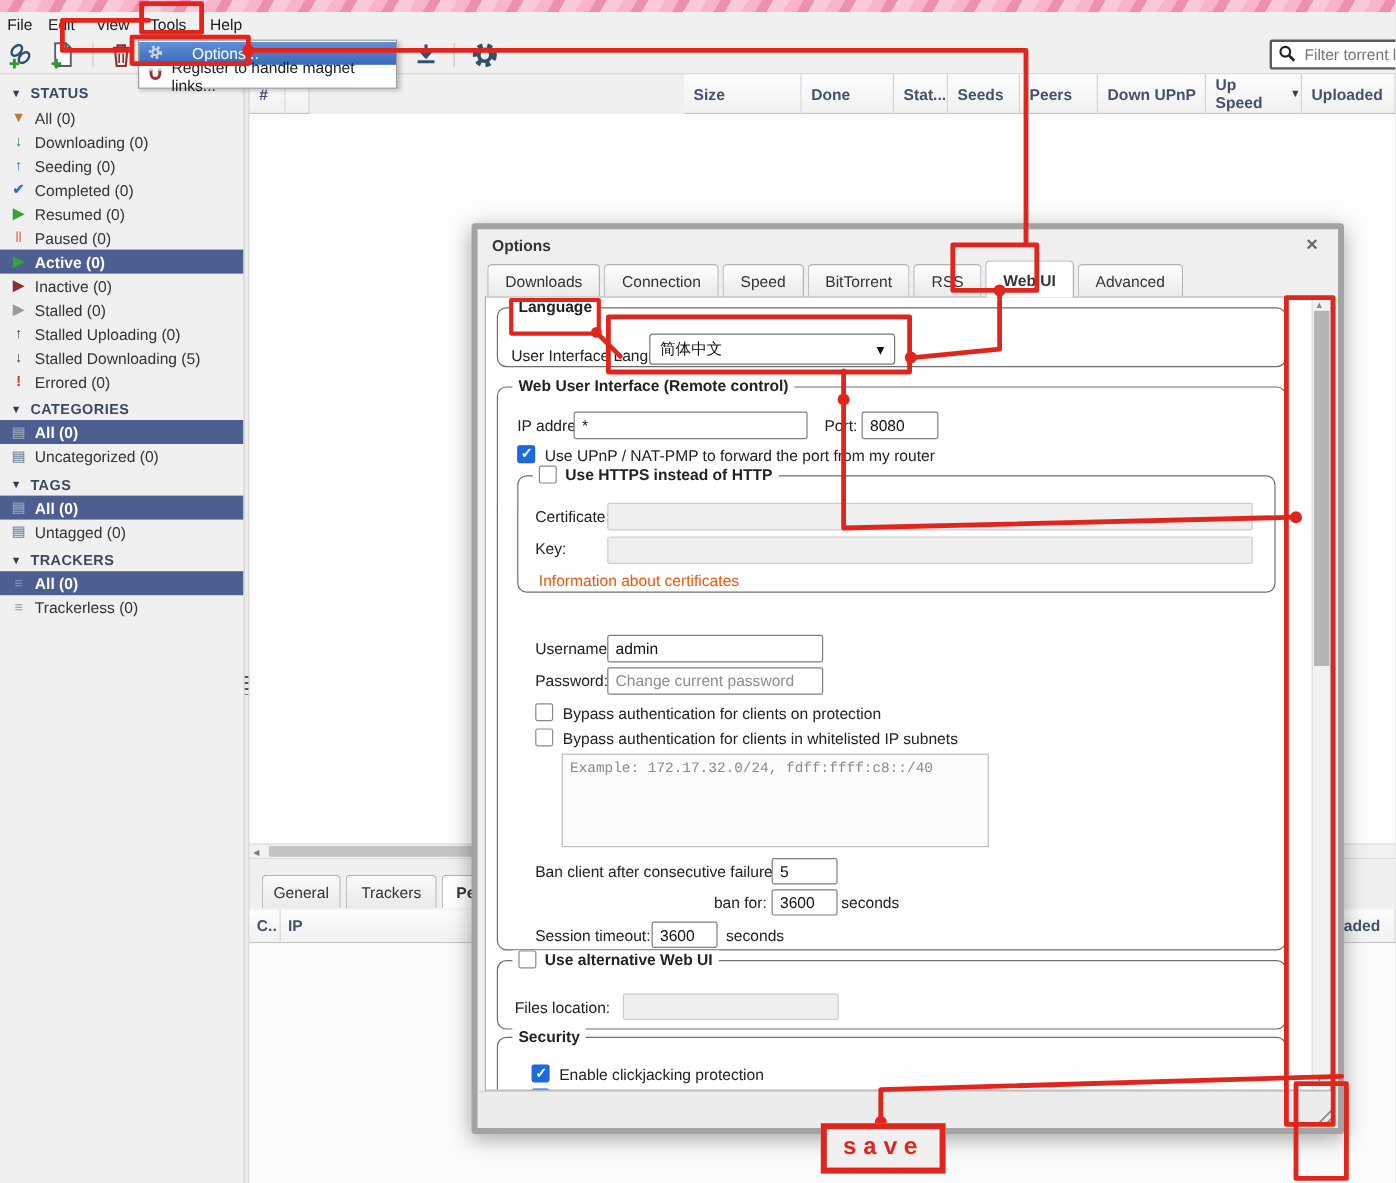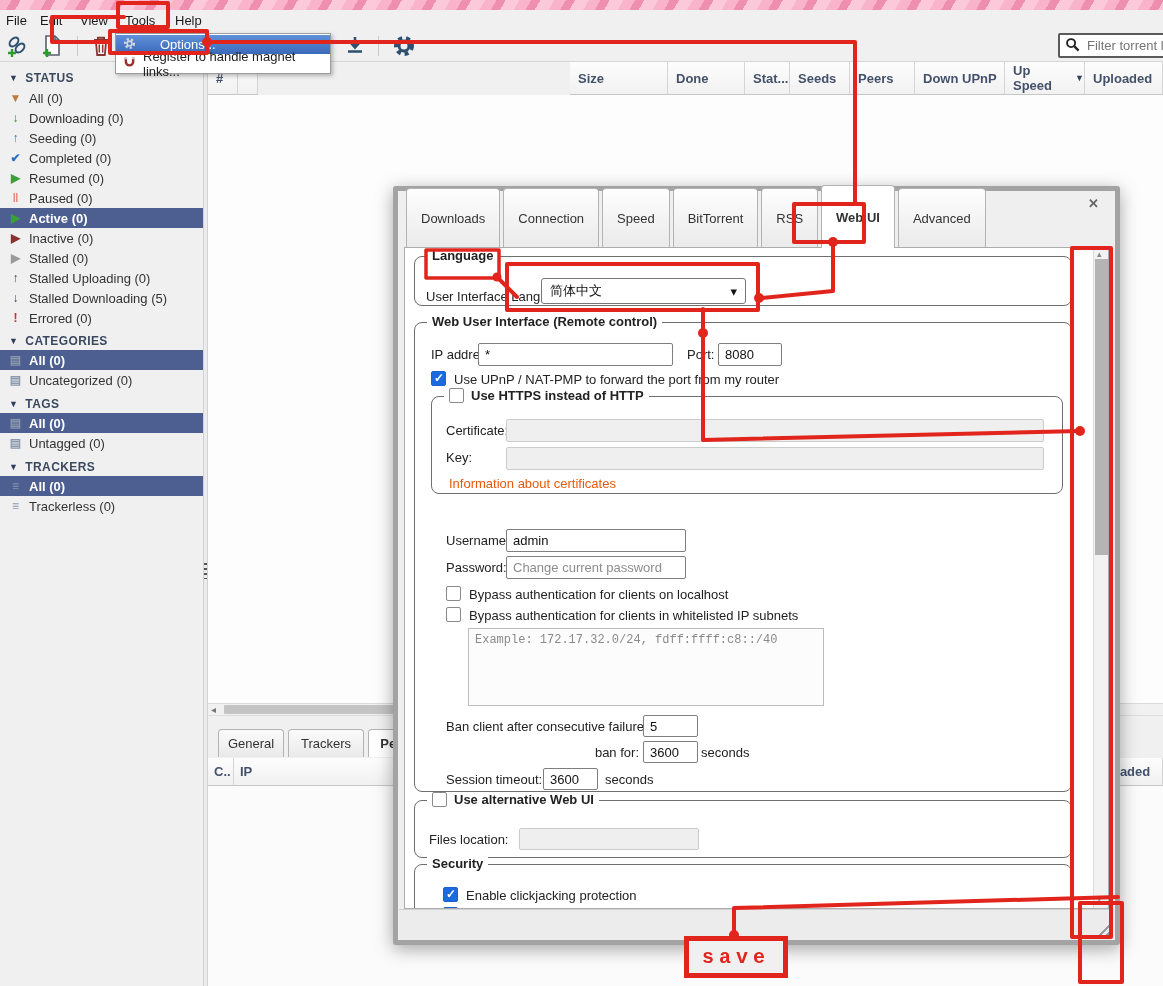--- a/index.html
+++ b/index.html
@@ -53,21 +53,21 @@
   .bth{position:absolute;top:758px;height:28px;box-sizing:border-box;border-right:1px solid #d5d5d5;border-bottom:1px solid #c6c6c6;
        background:linear-gradient(#fdfdfd,#f1f1f1);display:flex;align-items:center;padding-left:6px;font-weight:bold;color:#44516b;}
   .bempty{left:208px;top:786px;width:955px;height:200px;background:#fbfbfb;}
   
   .dialog{left:393px;top:186px;width:717px;height:749px;background:#efefef;border:5px solid #a3a3a3;border-radius:3px;
           box-shadow:0 4px 18px rgba(0,0,0,.35);z-index:10;}
   .dtitle{position:absolute;left:12px;top:6px;font-weight:bold;color:#333;}
   .dclose{position:absolute;left:690px;top:5px;color:#666;font-size:13px;font-weight:bold;cursor:default;}
   .tabrow{position:absolute;left:8px;top:27px;height:29px;display:flex;gap:3px;align-items:flex-end;z-index:2;}
   .qtab{height:26px;border:1px solid #b3b3b3;border-bottom:none;border-radius:4px 4px 0 0;
-        background:linear-gradient(#fefefe,#eaeaea);display:flex;align-items:center;justify-content:center;padding:16px 14px;color:#333;}
+        background:linear-gradient(#fefefe,#eaeaea);display:flex;align-items:center;justify-content:center;padding:0 14px;color:#333;}
   .qtab.active{background:#fff;height:30px;font-weight:bold;margin-bottom:-1px;}
   .dcontent{position:absolute;left:6px;top:56px;width:705px;height:662px;background:#fff;border:1px solid #adadad;
             box-sizing:border-box;overflow:hidden;}
   .fs{position:absolute;border:1px solid #6e6e6e;border-radius:8px;box-sizing:border-box;}
   .lg{position:absolute;top:-9px;left:12px;background:#fff;padding:0 5px;font-weight:bold;color:#222;
       display:flex;align-items:center;gap:7px;white-space:nowrap;}
   .lbl{position:absolute;white-space:nowrap;color:#222;}
   .inp{position:absolute;box-sizing:border-box;border:1px solid #7f7f7f;background:#fff;border-radius:2px;
        font:13px "Liberation Sans",sans-serif;color:#111;padding:2px 6px;}
   .inp.dis{background:#efefef;border-color:#cccccc;}
@@ -355,21 +355,21 @@
       <input class="inp dis" style="left: 101px; top: 171px; width: 538px; height: 23px;" disabled="">
       <div class="lbl" style="left:41px;top:202px">Key:</div>
       <input class="inp dis" style="left: 101px; top: 199px; width: 538px; height: 23px;" disabled="">
       <div class="alink" style="left:44px;top:228px">Information about certificates</div>
 
       <div class="lbl" style="left:41px;top:285px">Username:</div>
       <input class="inp" style="left: 101px; top: 281px; width: 180px; height: 23px;" value="admin">
       <div class="lbl" style="left:41px;top:312px">Password:</div>
       <input class="inp" style="left: 101px; top: 308px; width: 180px; height: 23px;" placeholder="Change current password">
       <div class="cb" style="left:41px;top:338px"></div>
-      <div class="lbl" style="left:64px;top:339px">Bypass authentication for clients on localhost</div>
+      <div class="lbl" style="left:64px;top:339px">Bypass authentication for clients on protection</div>
       <div class="cb" style="left:41px;top:359px"></div>
       <div class="lbl" style="left:64px;top:360px">Bypass authentication for clients in whitelisted IP subnets</div>
       <textarea class="ta" style="left: 63px; top: 380px; width: 356px; height: 78px;" placeholder="Example: 172.17.32.0/24, fdff:ffff:c8::/40"></textarea>
       <div class="lbl" style="left:41px;top:471px">Ban client after consecutive failures:</div>
       <input class="inp" style="left: 238px; top: 467px; width: 55px; height: 22px;" value="5">
       <div class="lbl" style="left:41px;top:497px;width:193px;text-align:right">ban for:</div>
       <input class="inp" style="left: 238px; top: 493px; width: 55px; height: 22px;" value="3600">
       <div class="lbl" style="left:296px;top:497px">seconds</div>
       <div class="lbl" style="left:41px;top:524px">Session timeout:</div>
       <input class="inp" style="left: 138px; top: 520px; width: 55px; height: 22px;" value="3600">

